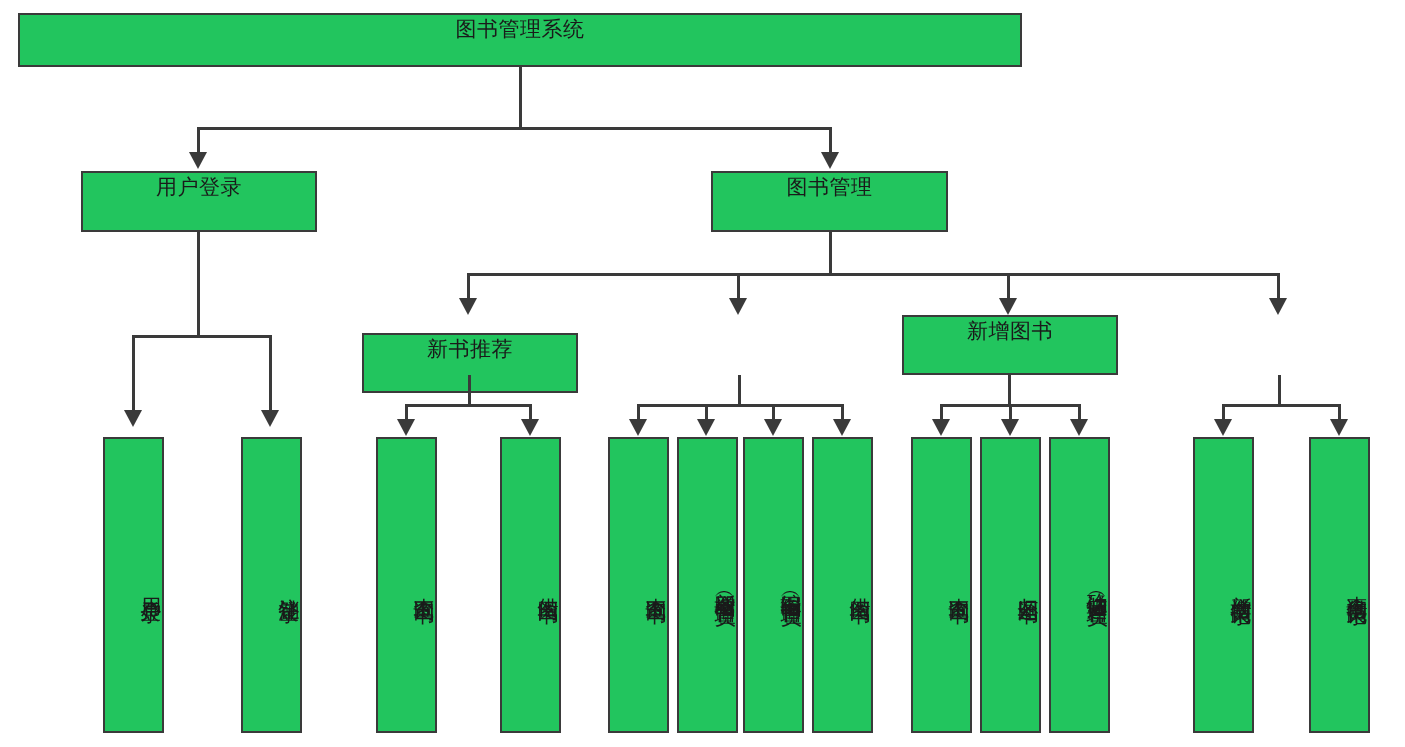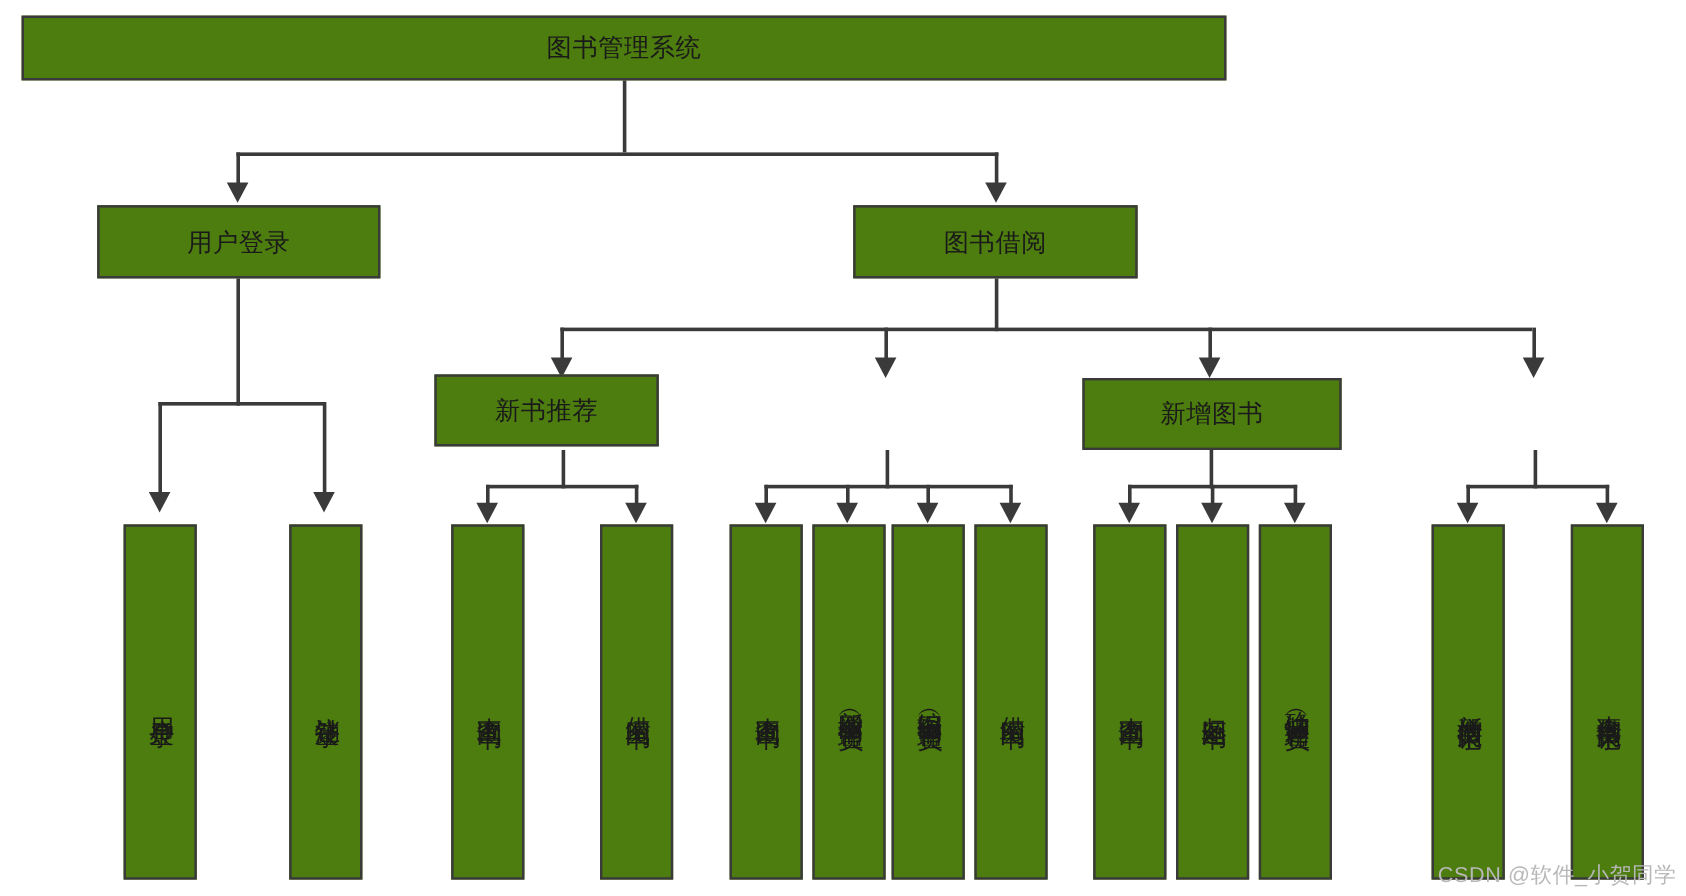--- a/index.html
+++ b/index.html
@@ -14,23 +14,23 @@
     position: relative;
     width: 1405px;
     height: 747px;
     background: #ffffff;
     overflow: hidden;
   }
   .node {
     position: absolute;
     box-sizing: border-box;
     border: 2px solid #3a3a3a;
-    background: #4d7c0f;
+    background: #22c55e;
     display: flex;
-    align-items: center;
+    align-items: flex-start;
     justify-content: center;
     color: #1a1a1a;
   }
   .node.horiz {
     font-size: 21px;
     letter-spacing: 0.5px;
   }
   .node.vert {
     writing-mode: vertical-rl;
     text-orientation: upright;
@@ -88,42 +88,42 @@
 
   <div class="vline" style="left:197px; top:127px; height:26px;"></div>
   <div class="arrow" style="left:189px; top:152px;"></div>
   <div class="vline" style="left:829px; top:127px; height:26px;"></div>
   <div class="arrow" style="left:821px; top:152px;"></div>
 
   <div class="node horiz" style="left:81px; top:171px; width:236px; height:61px;">
     <span>用户登录</span>
   </div>
   <div class="node horiz" style="left:711px; top:171px; width:237px; height:61px;">
-    <span>图书借阅</span>
+    <span>图书管理</span>
   </div>
 
   <div class="vline" style="left:197px; top:232px; height:106px;"></div>
   <div class="hline" style="left:132px; top:335px; width:139px;"></div>
   <div class="vline" style="left:132px; top:335px; height:76px;"></div>
   <div class="arrow" style="left:124px; top:410px;"></div>
   <div class="vline" style="left:269px; top:335px; height:76px;"></div>
   <div class="arrow" style="left:261px; top:410px;"></div>
 
   <div class="vline" style="left:829px; top:232px; height:44px;"></div>
   <div class="hline" style="left:467px; top:273px; width:810px;"></div>
   <div class="vline" style="left:467px; top:273px; height:30px;"></div>
   <div class="arrow" style="left:459px; top:298px;"></div>
   <div class="vline" style="left:737px; top:273px; height:30px;"></div>
   <div class="arrow" style="left:729px; top:298px;"></div>
   <div class="vline" style="left:1007px; top:273px; height:30px;"></div>
   <div class="arrow" style="left:999px; top:298px;"></div>
   <div class="vline" style="left:1277px; top:273px; height:30px;"></div>
   <div class="arrow" style="left:1269px; top:298px;"></div>
 
-  <div class="node horiz" style="left:362px; top:312px; width:187px; height:60px;">
+  <div class="node horiz" style="left:362px; top:333px; width:216px; height:60px;">
     <span>新书推荐</span>
   </div>
   <div class="node horiz" style="left:902px; top:315px; width:216px; height:60px;">
     <span>新增图书</span>
   </div>
 
   <div class="vline" style="left:468px; top:375px; height:32px;"></div>
   <div class="hline" style="left:405px; top:404px; width:127px;"></div>
   <div class="vline" style="left:405px; top:404px; height:17px;"></div>
   <div class="arrow" style="left:397px; top:419px;"></div>
@@ -194,15 +194,14 @@
     <span>确认归还（管理员）</span>
   </div>
 
   <div class="node vert" style="left:1193px; top:437px; width:61px; height:296px;">
     <span>新增借阅记录</span>
   </div>
   <div class="node vert" style="left:1309px; top:437px; width:61px; height:296px;">
     <span>查询借阅记录</span>
   </div>
 
-  <div id="watermark">CSDN @软件_小贺同学</div>
 
 </div>
 
 </body></html>

